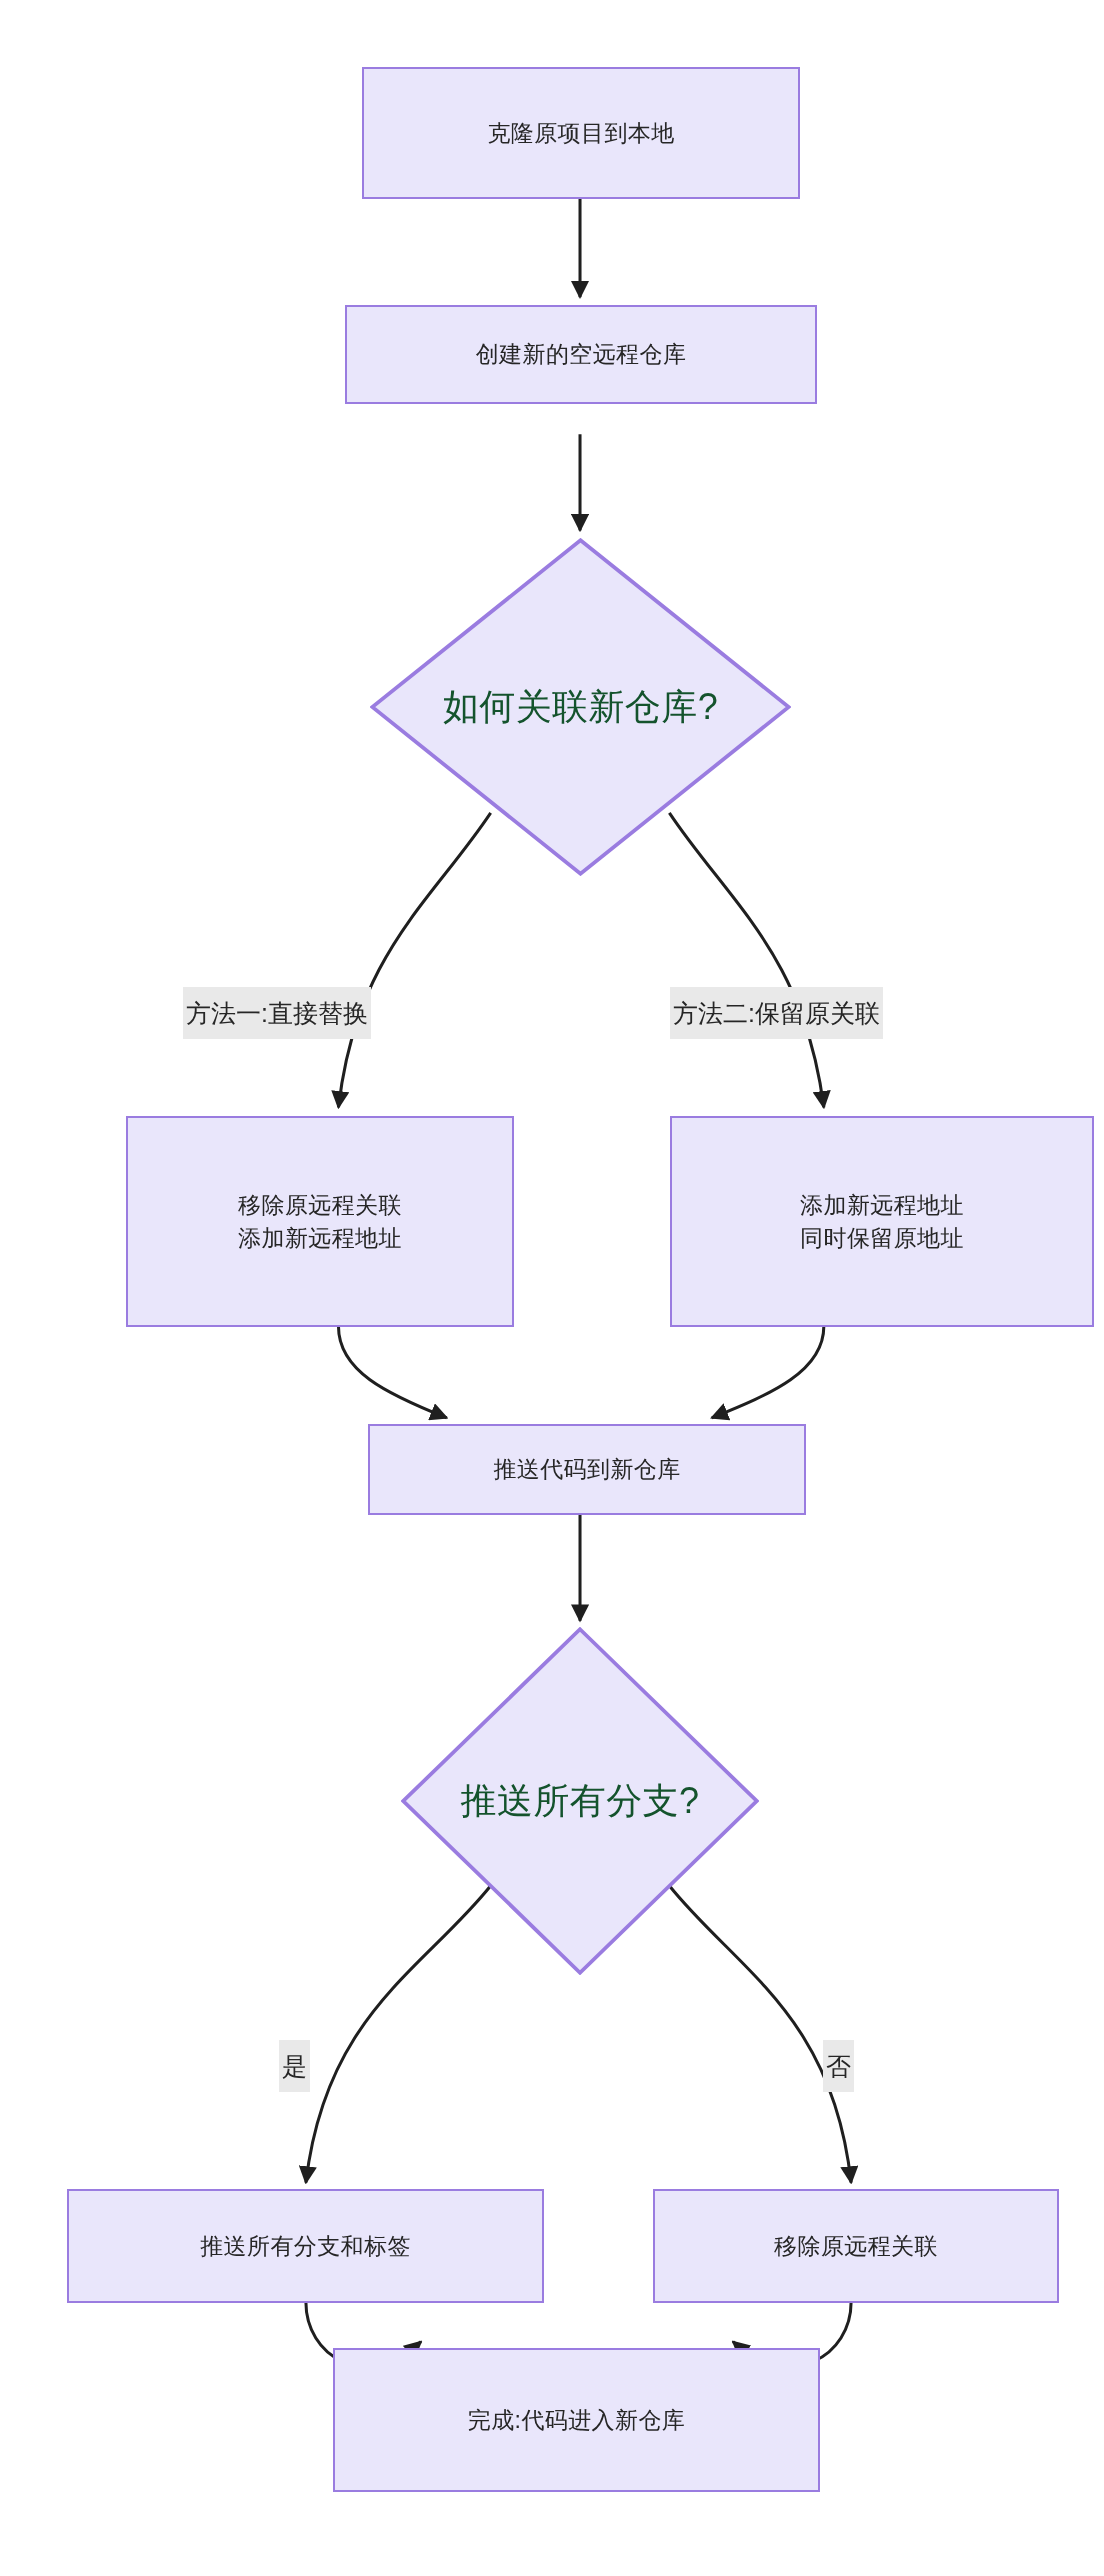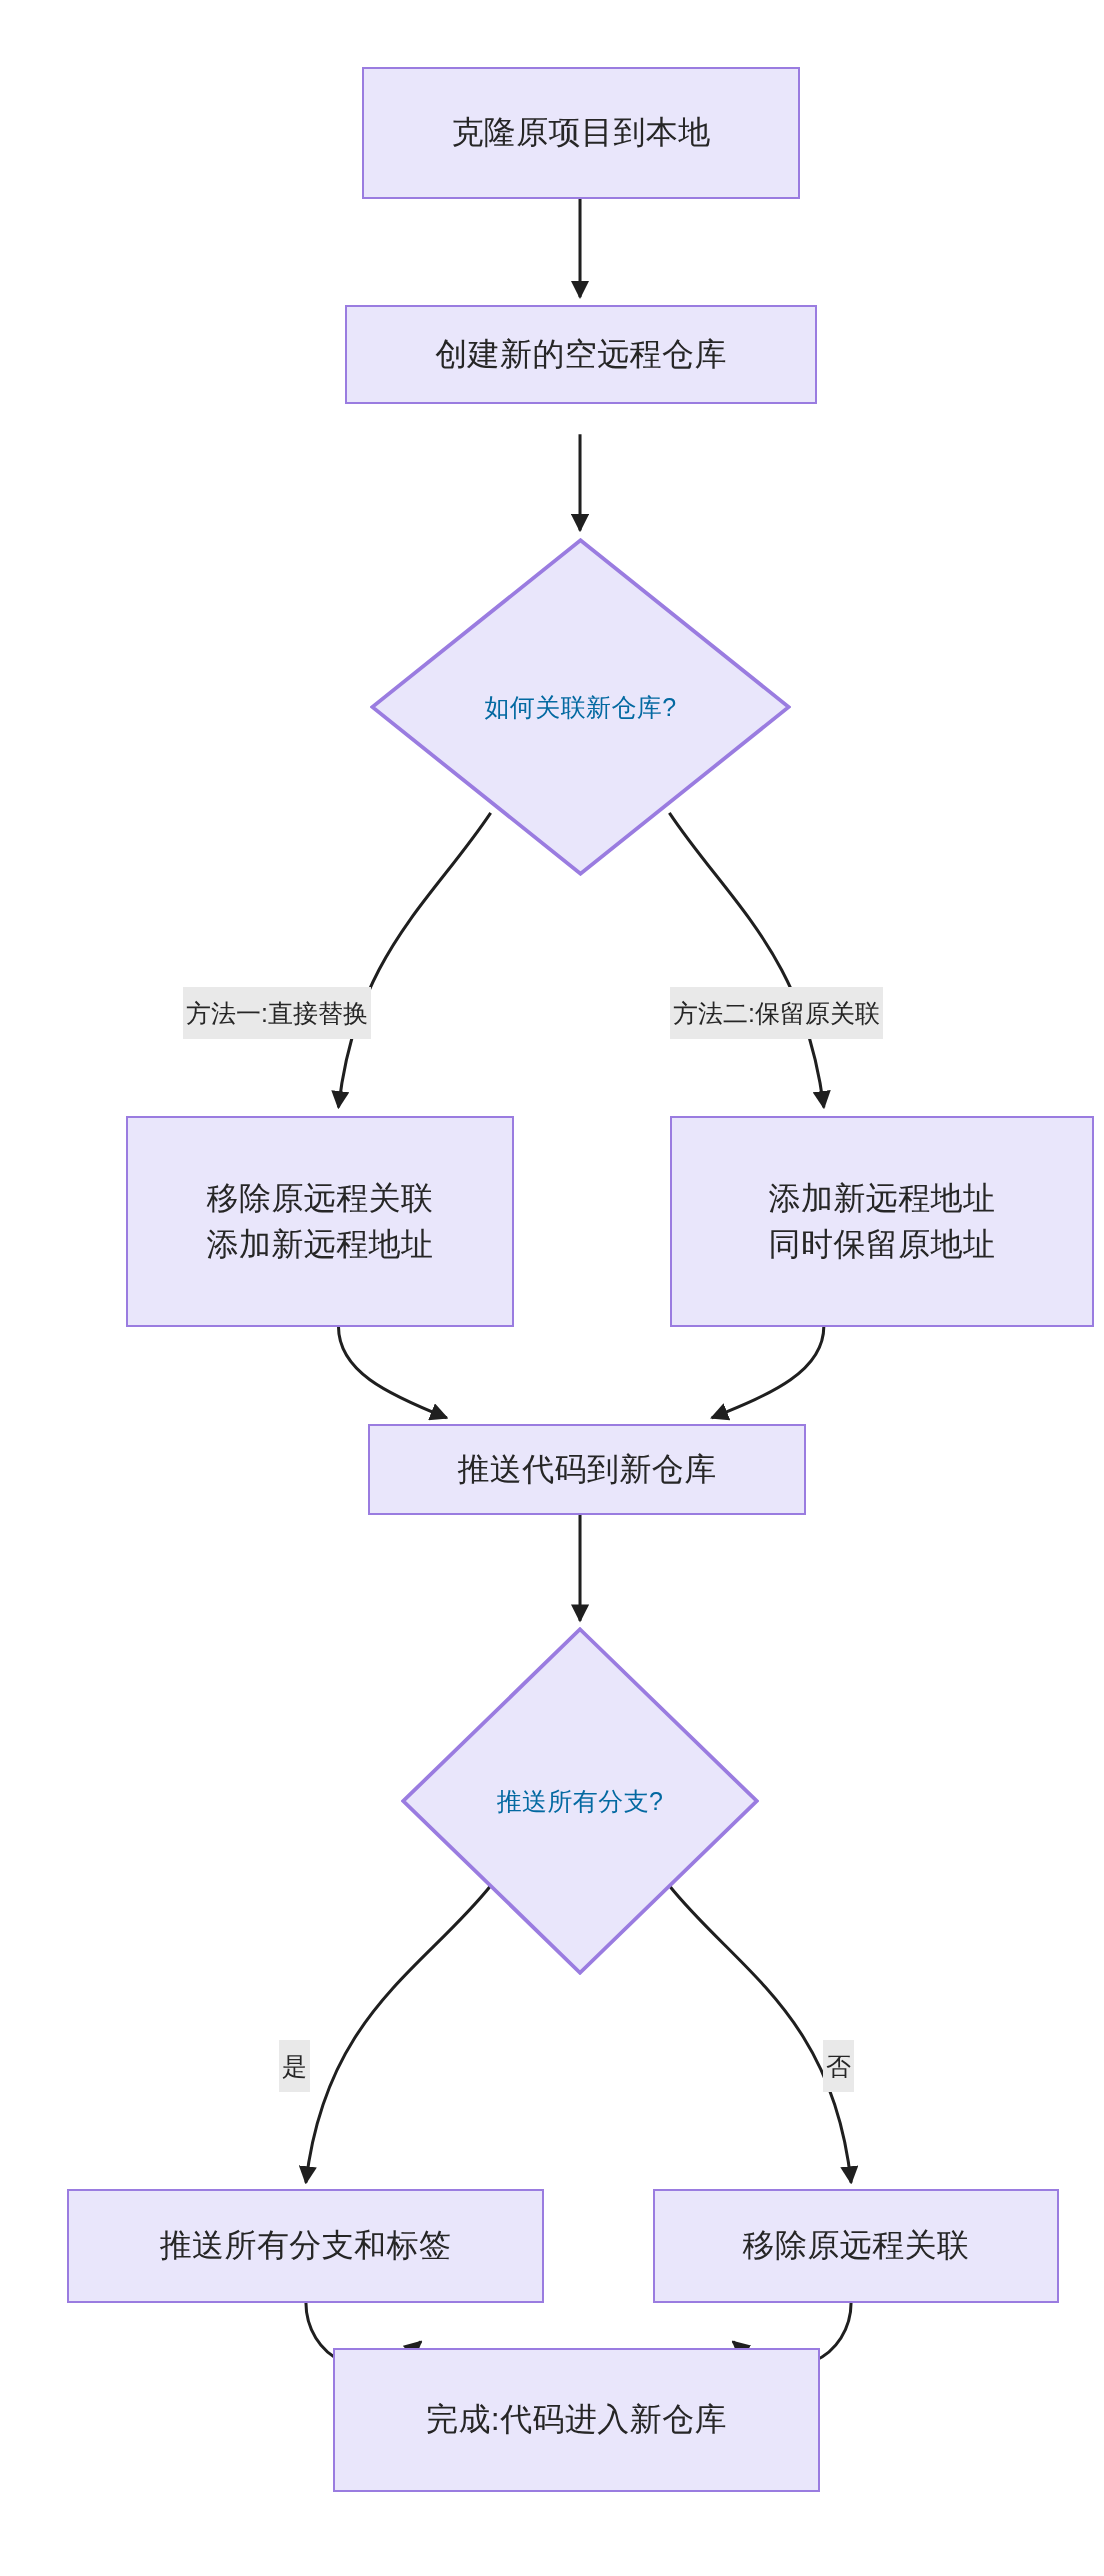--- a/index.html
+++ b/index.html
@@ -30,21 +30,21 @@
     pointer-events: none;
   }
   .node {
     position: absolute;
     box-sizing: border-box;
     display: flex;
     align-items: center;
     justify-content: center;
     text-align: center;
     color: #262626;
-    font-size: 32px;
+    font-size: 23px;
     line-height: 1.42;
     letter-spacing: 0.4px;
   }
   .node.rect {
     background: #e9e6fb;
     border: 2.3px solid #9a7ce0;
   }
   .node-label {
     white-space: pre-line;
     display: block;
@@ -58,22 +58,22 @@
   .diamond-shape {
     position: absolute;
     left: 0;
     top: 0;
     width: 100%;
     height: 100%;
   }
   .diamond-text {
     position: relative;
     z-index: 2;
-    font-size: 25px;
-    color: #0369a1;
+    font-size: 36px;
+    color: #14532d;
     text-align: center;
     white-space: nowrap;
     letter-spacing: 0.4px;
   }
   .edge-label {
     position: absolute;
     background: #e9e9e9;
     color: #262626;
     font-size: 25px;
     line-height: 1.28;

